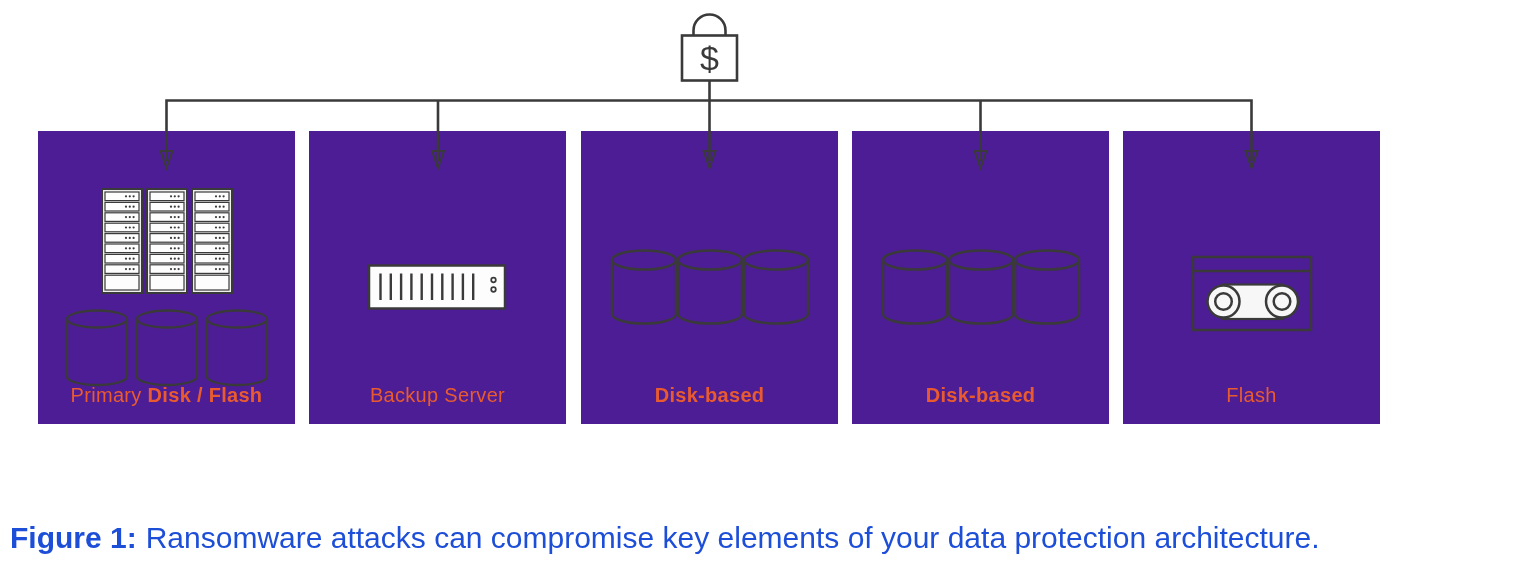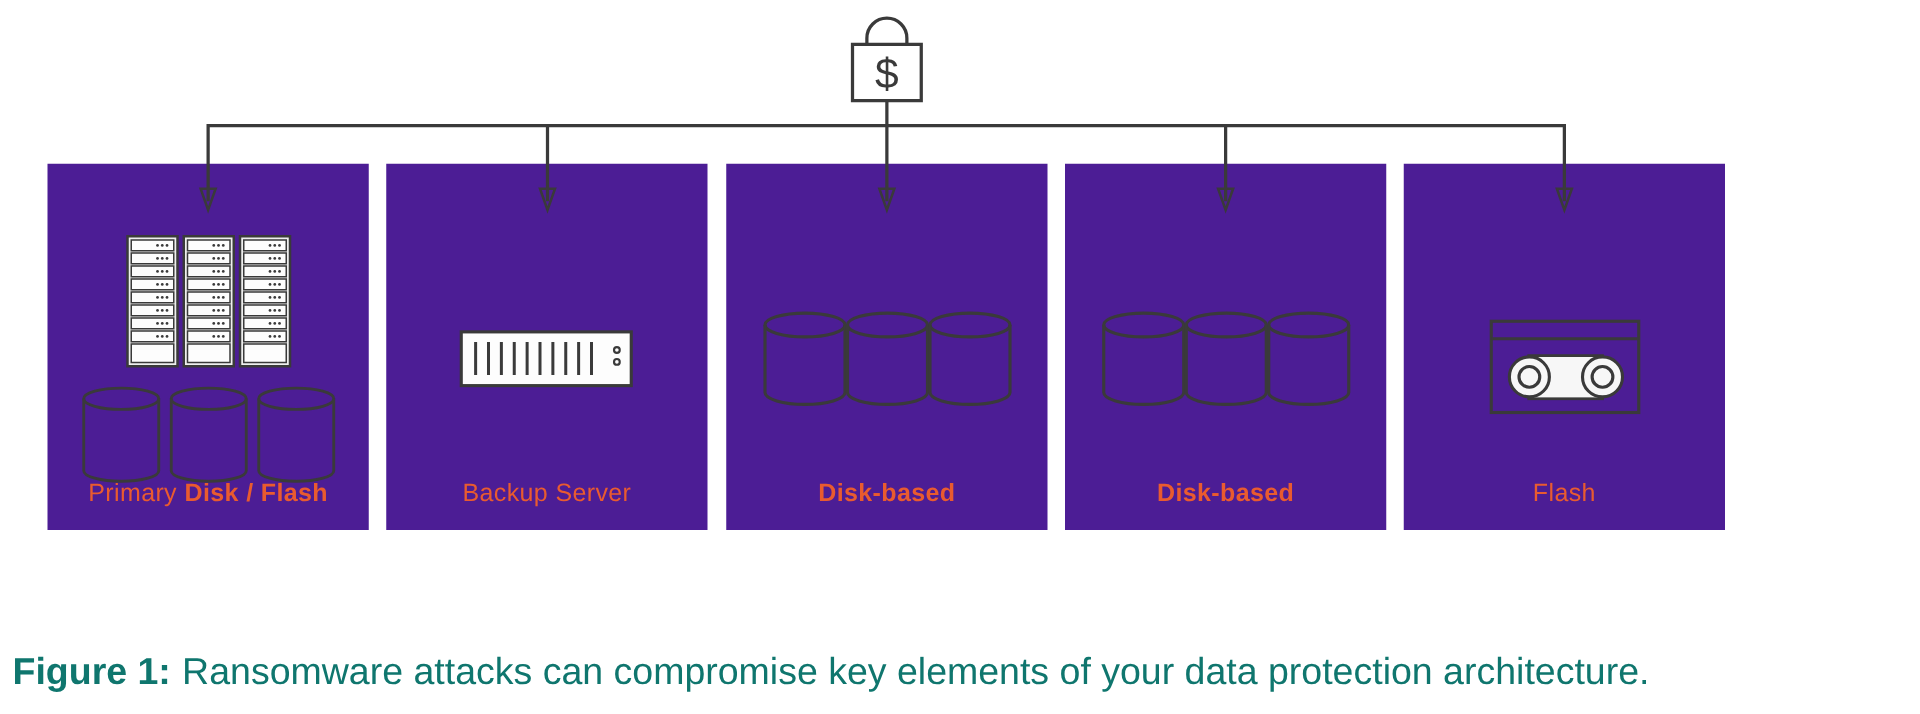--- a/index.html
+++ b/index.html
@@ -16,21 +16,21 @@
   .w-reg{font-weight:400;}
   .w-bold{font-weight:700;}
   .sp{margin-right:6px;}
 
   
   .art{position:absolute;left:0;top:0;pointer-events:none;}
   .dollar{font-family:"Liberation Sans",sans-serif;font-size:34px;fill:#3A3A3A;
           text-anchor:middle;stroke:none;}
 
   
-  .caption{position:absolute;left:10px;top:520px;width:1526px;color:#0f766e;
+  .caption{position:absolute;left:10px;top:520px;width:1526px;color:#1d4ed8;
            font-size:30px;line-height:36px;white-space:nowrap;}
   .cap-b{font-weight:700;margin-right:9px;}
 </style>
 </head>
 <body>
 
 <div class="stage">
 
   <div class="box b1">
     <div class="box-label"><span class="w-reg sp">Primary</span><span class="w-bold">Disk / Flash</span></div>

